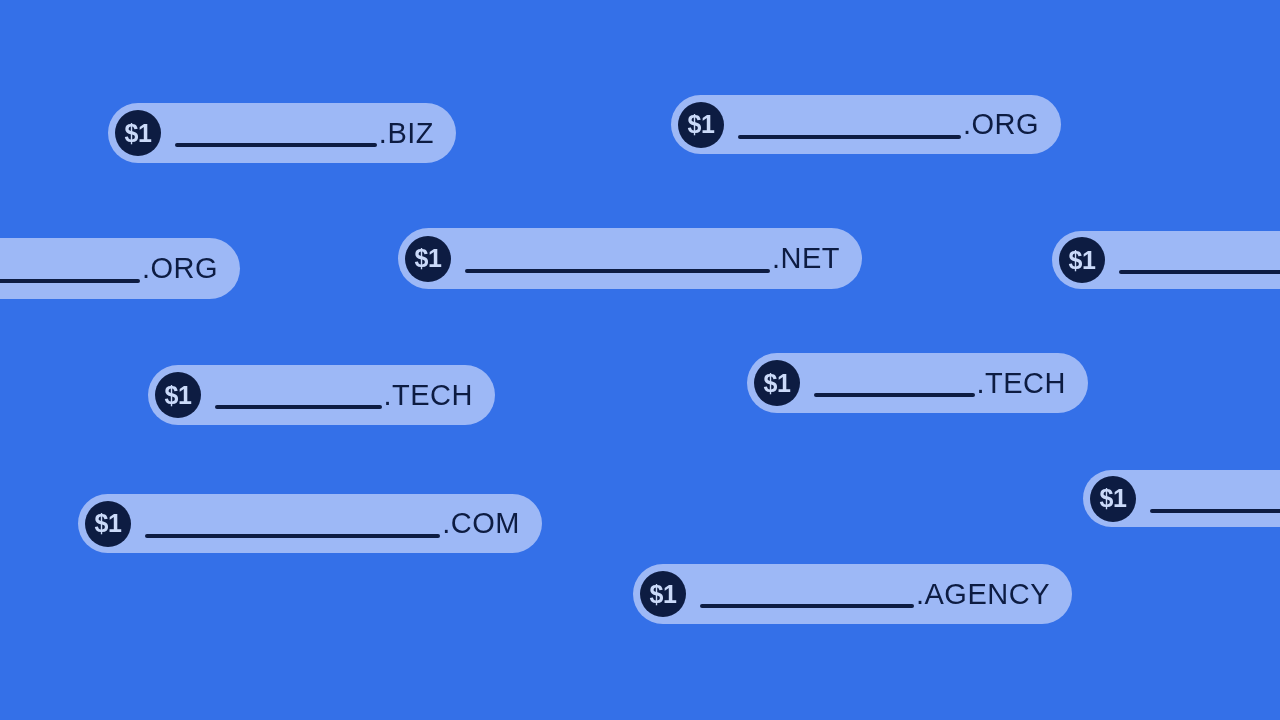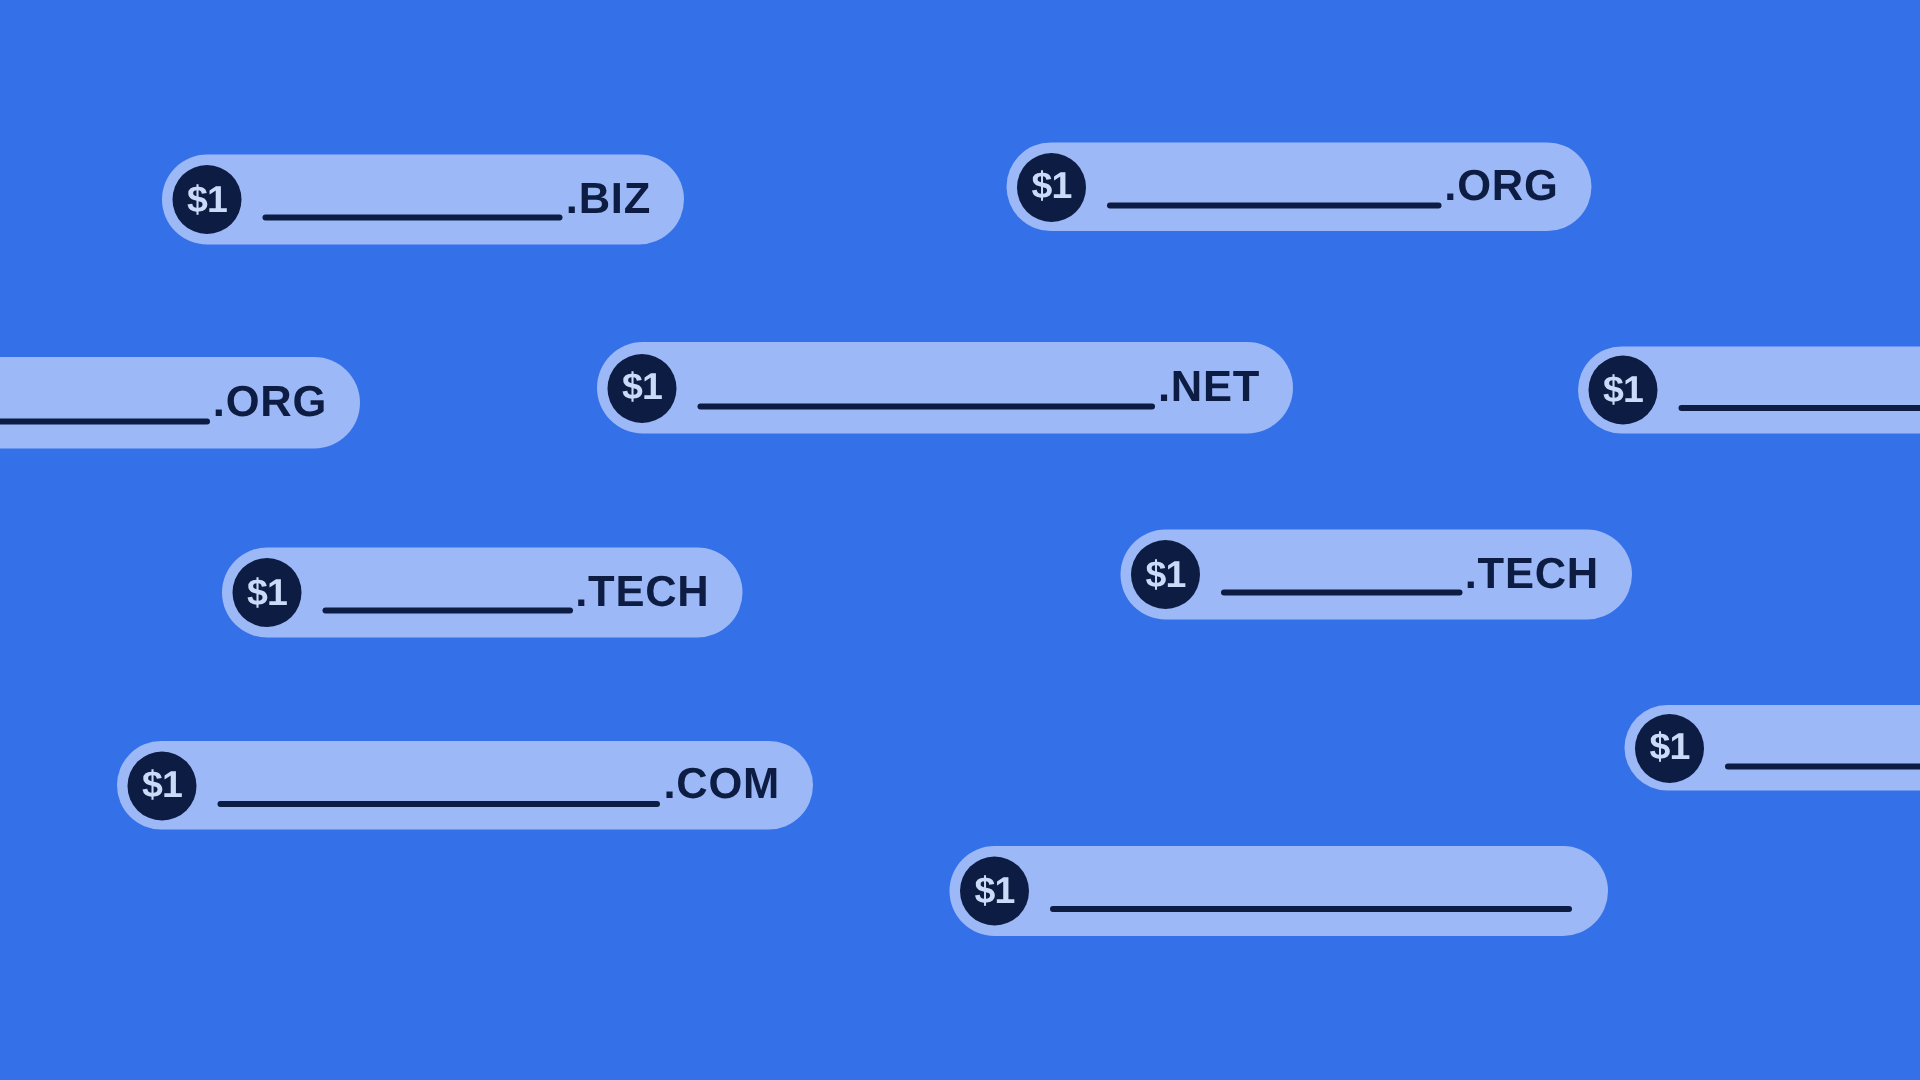--- a/index.html
+++ b/index.html
@@ -37,21 +37,21 @@
   .line{
     flex:1 1 auto;
     height:4px;
     border-radius:2px;
     background:var(--navy, #0D1C42);
     transform:translateY(12px);
     margin:0 2px 0 14px;
   }
   .tld{
     flex:0 0 auto;
-    font-weight:700;
+    font-weight:400;
     font-size:29px;
     line-height:1;
     letter-spacing:0.5px;
     white-space:nowrap;
     color:var(--navy, #0D1C42);
   }
   
   .p1 {left:108px;  top:103px; width:348px; height:60px;}
   .p2 {left:671px;  top:95px;  width:390px; height:59px;}
   .p3 {left:-262px; top:238px; width:502px; height:61px;}
@@ -118,15 +118,16 @@
 
   <div class="pill p9">
     <span class="badge">$1</span>
     <span class="line"></span>
     <span class="tld"></span>
   </div>
 
   <div class="pill p10">
     <span class="badge">$1</span>
     <span class="line"></span>
+    <span class="tld">.AGENCY</span>
   </div>
 
 </div>
 
 </body></html>

